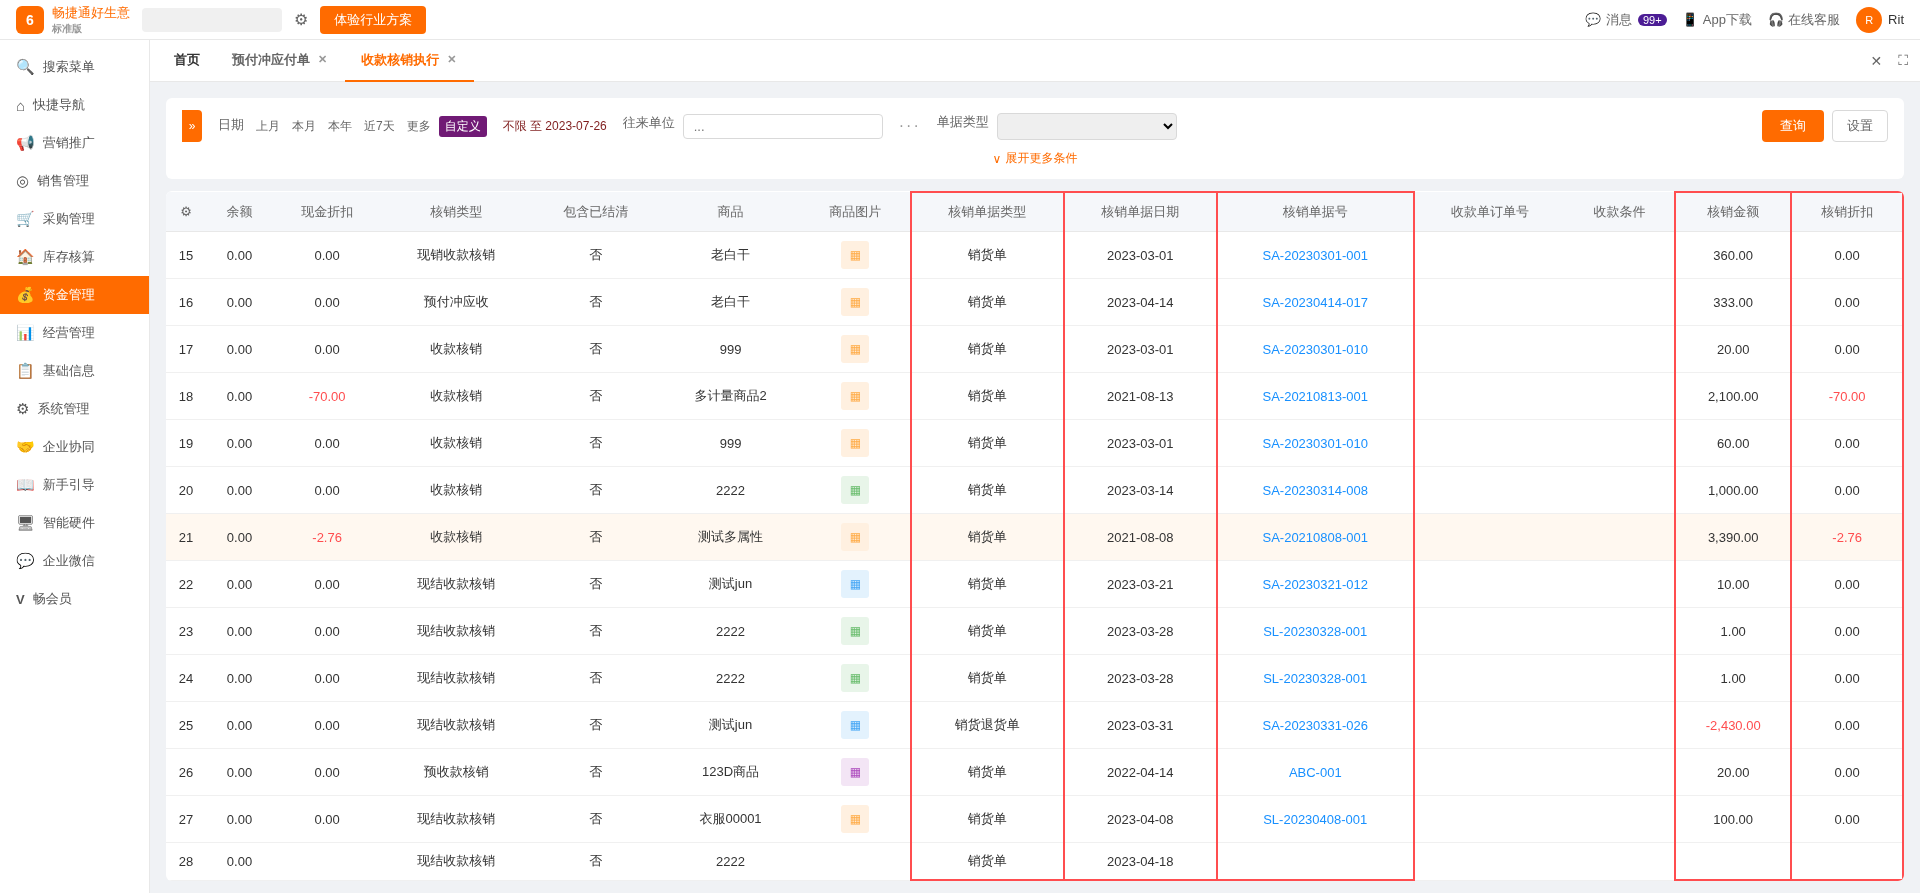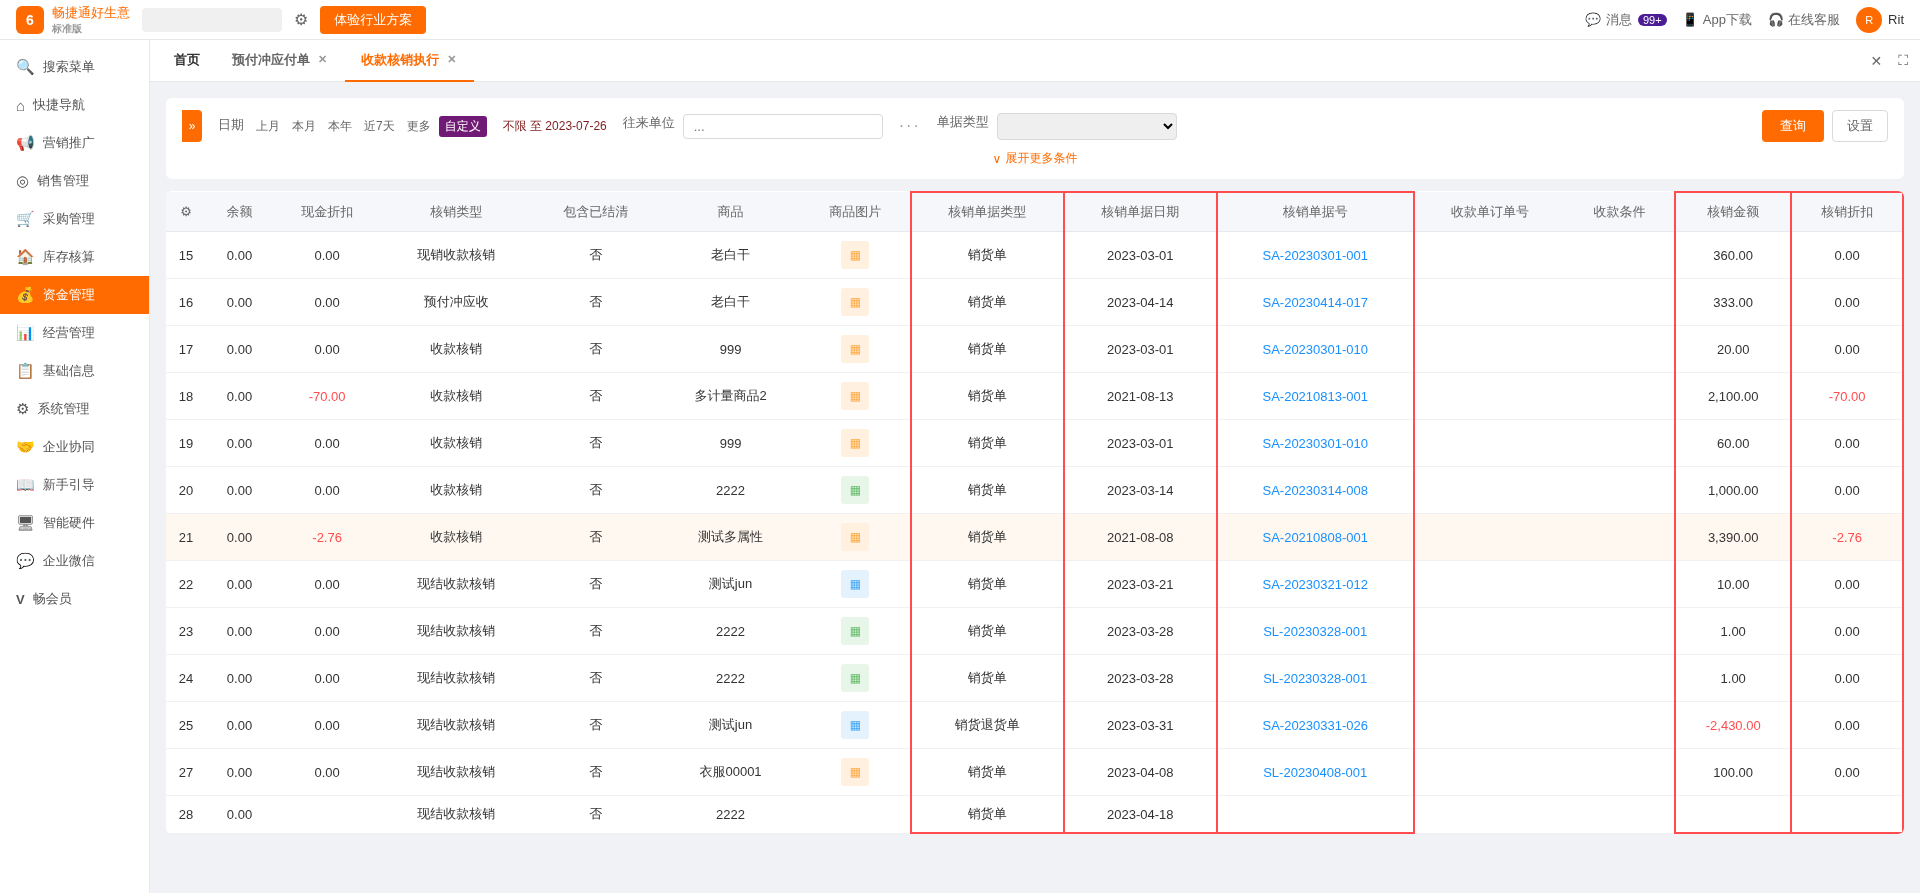--- a/index.html
+++ b/index.html
@@ -449,20 +449,36 @@
     <td><div class="img-placeholder img-placeholder-blue">▦</div></td>
     <td class="td-red-grp">销货退货单</td>
     <td class="td-red-grp">2023-03-31</td>
     <td class="td-red-grp"><a class="link-text">SA-20230331-026</a></td>
     <td></td>
     <td></td>
     <td class="td-red-grp"><span class="red-text">-2,430.00</span></td>
     <td class="td-red-grp"><span>0.00</span></td>
   </tr>
               <tr>
+    <td>26</td>
+    <td>0.00</td>
+    <td><span>0.00</span></td>
+    <td>预收款核销</td>
+    <td>否</td>
+    <td>123D商品</td>
+    <td><div class="img-placeholder" style="background:#f3e5f5;color:#ab47bc;">▦</div></td>
+    <td class="td-red-grp">销货单</td>
+    <td class="td-red-grp">2022-04-14</td>
+    <td class="td-red-grp"><a class="link-text">ABC-001</a></td>
+    <td></td>
+    <td></td>
+    <td class="td-red-grp"><span>20.00</span></td>
+    <td class="td-red-grp"><span>0.00</span></td>
+  </tr>
+              <tr>
     <td>27</td>
     <td>0.00</td>
     <td><span>0.00</span></td>
     <td>现结收款核销</td>
     <td>否</td>
     <td>衣服00001</td>
     <td><div class="img-placeholder img-placeholder-orange">▦</div></td>
     <td class="td-red-grp">销货单</td>
     <td class="td-red-grp">2023-04-08</td>
     <td class="td-red-grp"><a class="link-text">SL-20230408-001</a></td>

